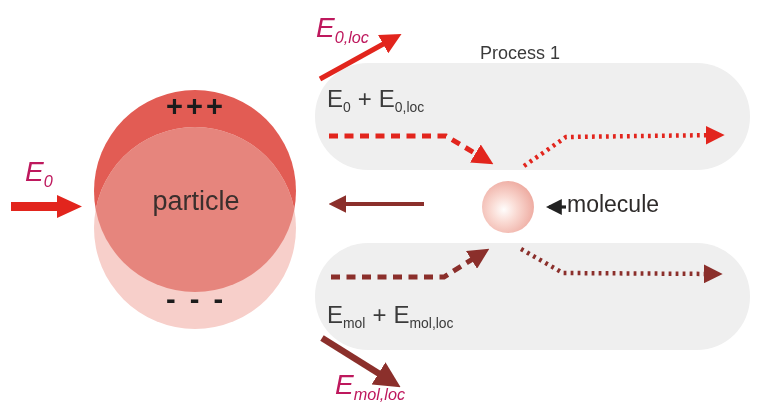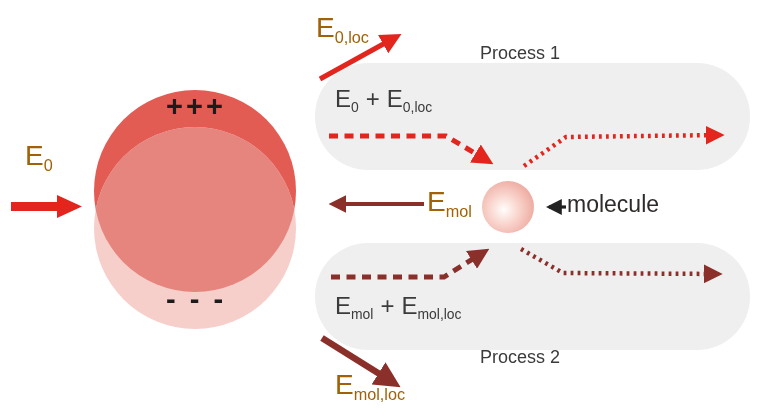--- a/index.html
+++ b/index.html
@@ -23,23 +23,23 @@
   .c-bottom{fill:var(--particle-bottom,#f7cfca);}
   .c-lens{fill:var(--particle-overlap,#e6857d);}
   .arrow-red{stroke:var(--bright-red,#e2251d);}
   .arrow-maroon{stroke:var(--maroon,#8b2f2b);}
   .arrow-black{stroke:#222222;}
   .fill-red{fill:var(--bright-red,#e2251d);}
   .mk-red{fill:var(--bright-red,#e2251d);}
   .mk-maroon{fill:var(--maroon,#8b2f2b);}
   .mk-black{fill:#222222;}
   .lbl{position:absolute;white-space:nowrap;}
-  .field-label{font-size:28px;color:#a16207;}
+  .field-label{font-size:28px;color:#be185d;font-style:italic;}
   .sub{font-size:0.58em;position:relative;top:0.34em;}
-  .formula{font-size:24px;color:var(--text-dark,#3b3b3b);margin-left:8px;}
+  .formula{font-size:24px;color:var(--text-dark,#3b3b3b);}
   .formula .op{margin:0 7px;}
   .sup{font-size:0.62em;position:relative;top:-0.55em;}
   .ptitle{font-size:18px;color:var(--text-dark,#3b3b3b);}
   .center{text-align:center;}
   .charges{font-weight:bold;font-size:29px;color:var(--charge-black,#1c1c1c);letter-spacing:3px;}
   .particle-name{font-size:27px;color:#3a2f2d;}
   .molecule-name{font-size:23px;color:#2e2b2a;}
 </style>
 </head>
 <body>
@@ -91,50 +91,47 @@
 
     <polyline class="arrow-maroon" points="521,249 563,273 717,274" fill="none" stroke-width="4.5" stroke-dasharray="2.8 4.2" marker-end="url(#mMaroon)"></polyline>
 
     <line class="arrow-maroon" x1="322" y1="338" x2="394" y2="383" stroke-width="6.5" marker-end="url(#mMaroonBig)"></line>
 
     <circle cx="508" cy="207" r="26" fill="url(#molGrad)"></circle>
 
     <line class="arrow-black" x1="566" y1="207" x2="549" y2="207" stroke-width="3.2" marker-end="url(#mBlack)"></line>
   </svg>
 
-  <div class="lbl field-label" style="left:25px;top:140px">
+  <div class="lbl field-label" style="left:25px;top:156px">
     <span>E</span><span class="sub">0</span>
   </div>
 
   <div class="lbl field-label" style="left:316px;top:12px">
     <span>E</span><span class="sub">0,loc</span>
   </div>
 
   <div class="lbl ptitle center" style="left:455px;top:43px;width:130px">Process 1</div>
 
   <div class="lbl formula" style="left:327px;top:85px">
     <span>E</span><span class="sub">0</span><span class="op">+</span><span>E</span><span class="sub">0,loc</span>
   </div>
 
 
   <div class="lbl charges center" style="left:116px;top:90px;width:160px">+++</div>
 
+  <div class="lbl particle-name center" style="left:116px;top:186px;width:160px">particle</div>
 
   <div class="lbl charges center" style="left:116px;top:283px;width:160px">- - -</div>
 
-  <div class="lbl field-label" style="left:427px;top:186px">
-    <span>E</span><span class="sub">mol</span>
-  </div>
 
   <div class="lbl molecule-name" style="left:567px;top:191px">molecule</div>
 
-  <div class="lbl formula" style="left:327px;top:292px">
+  <div class="lbl formula" style="left:327px;top:301px">
     <span>E</span><span class="sub">mol</span><span class="op">+</span><span>E</span><span class="sub">mol,loc</span>
   </div>
 
 
-  <div class="lbl ptitle center" style="left:455px;top:347px;width:130px">Process 2</div>
 
   <div class="lbl field-label" style="left:335px;top:369px">
     <span>E</span><span class="sub">mol,loc</span>
   </div>
 
 </div>
 
 </body></html>

